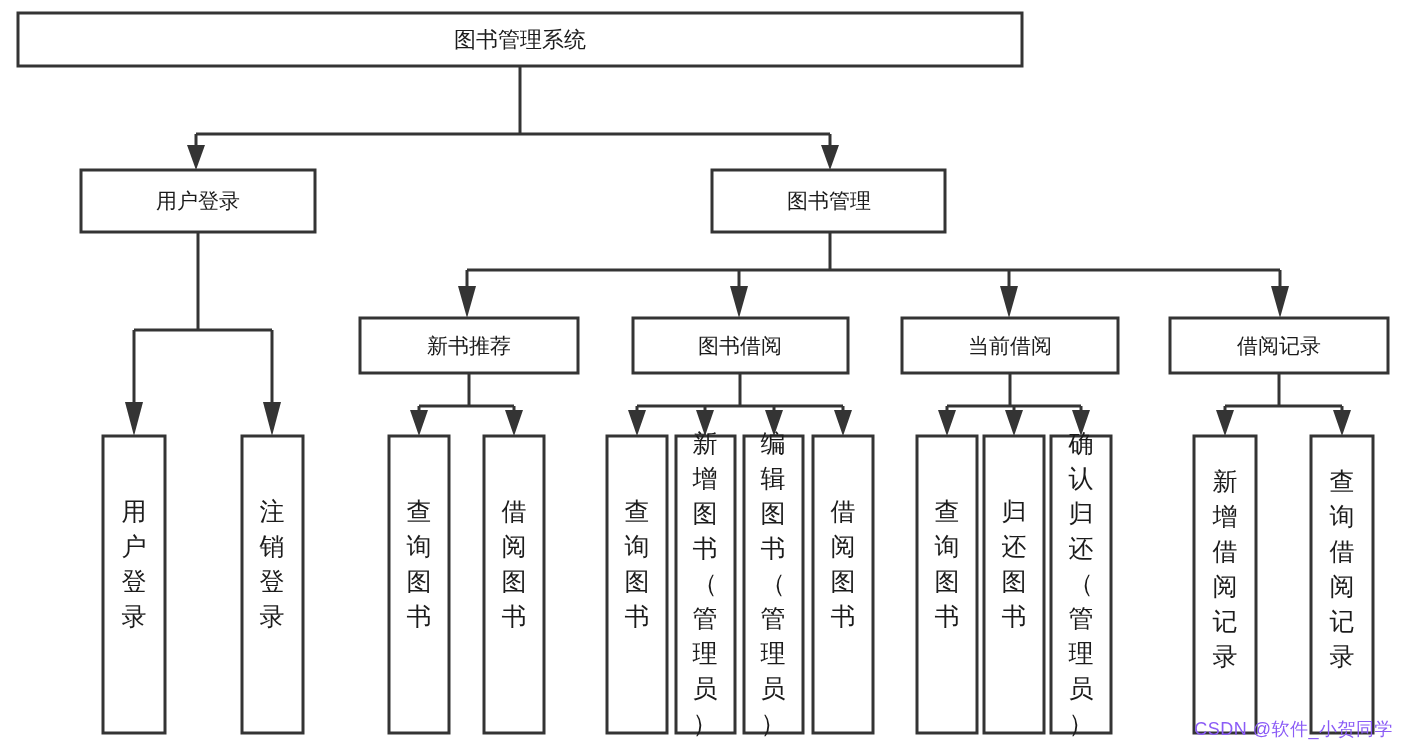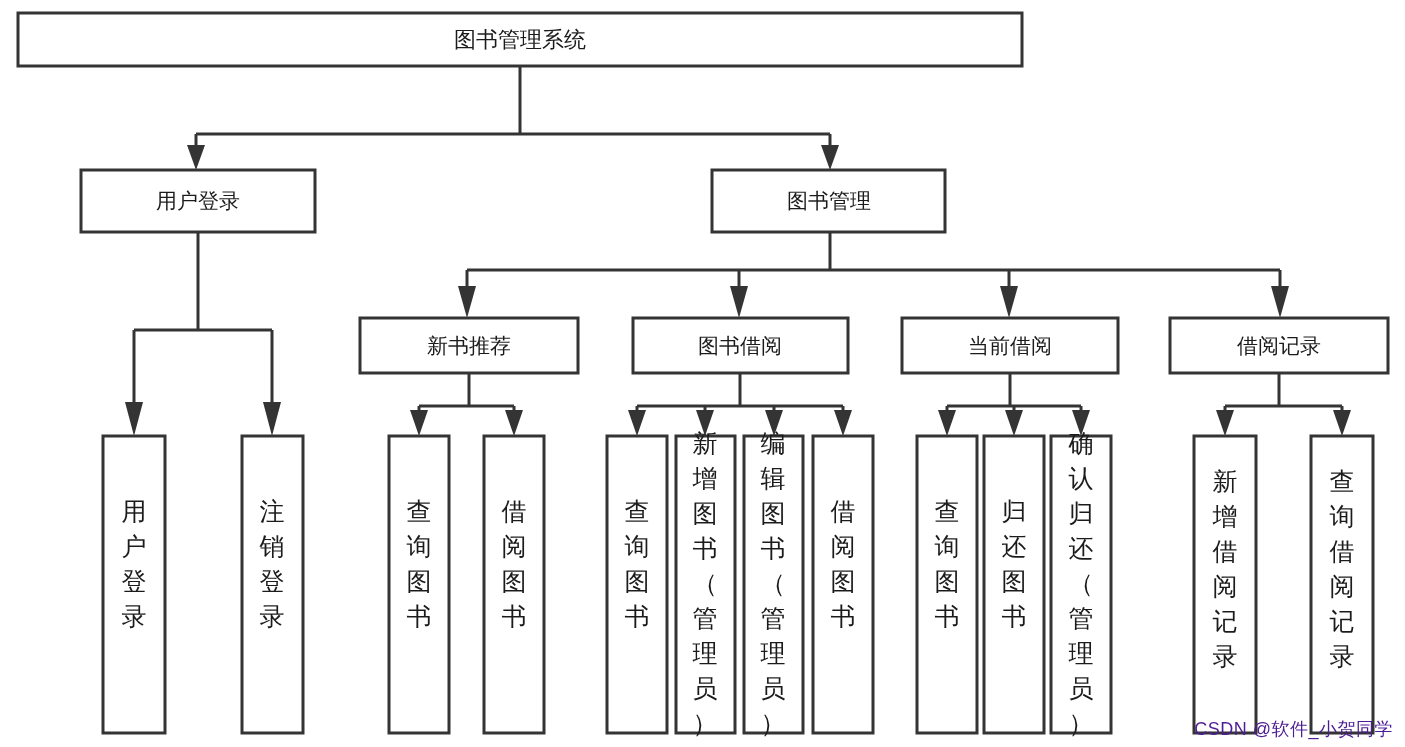--- a/index.html
+++ b/index.html
@@ -49,21 +49,21 @@
   .arrow-head {
     fill: #343434;
     stroke: none;
   }
   .watermark {
     position: absolute;
     right: 12px;
     bottom: 6px;
     font-family: "Liberation Sans", "DejaVu Sans", sans-serif;
     font-size: 18px;
-    color: #4c1d95;
+    color: #8b5cf6;
     letter-spacing: 0.5px;
     white-space: nowrap;
     pointer-events: none;
     margin-top: 40px;
   }
 </style>
 </head>
 <body>
 
 <svg id="diagram" viewBox="0 0 1405 747" xmlns="http://www.w3.org/2000/svg">

